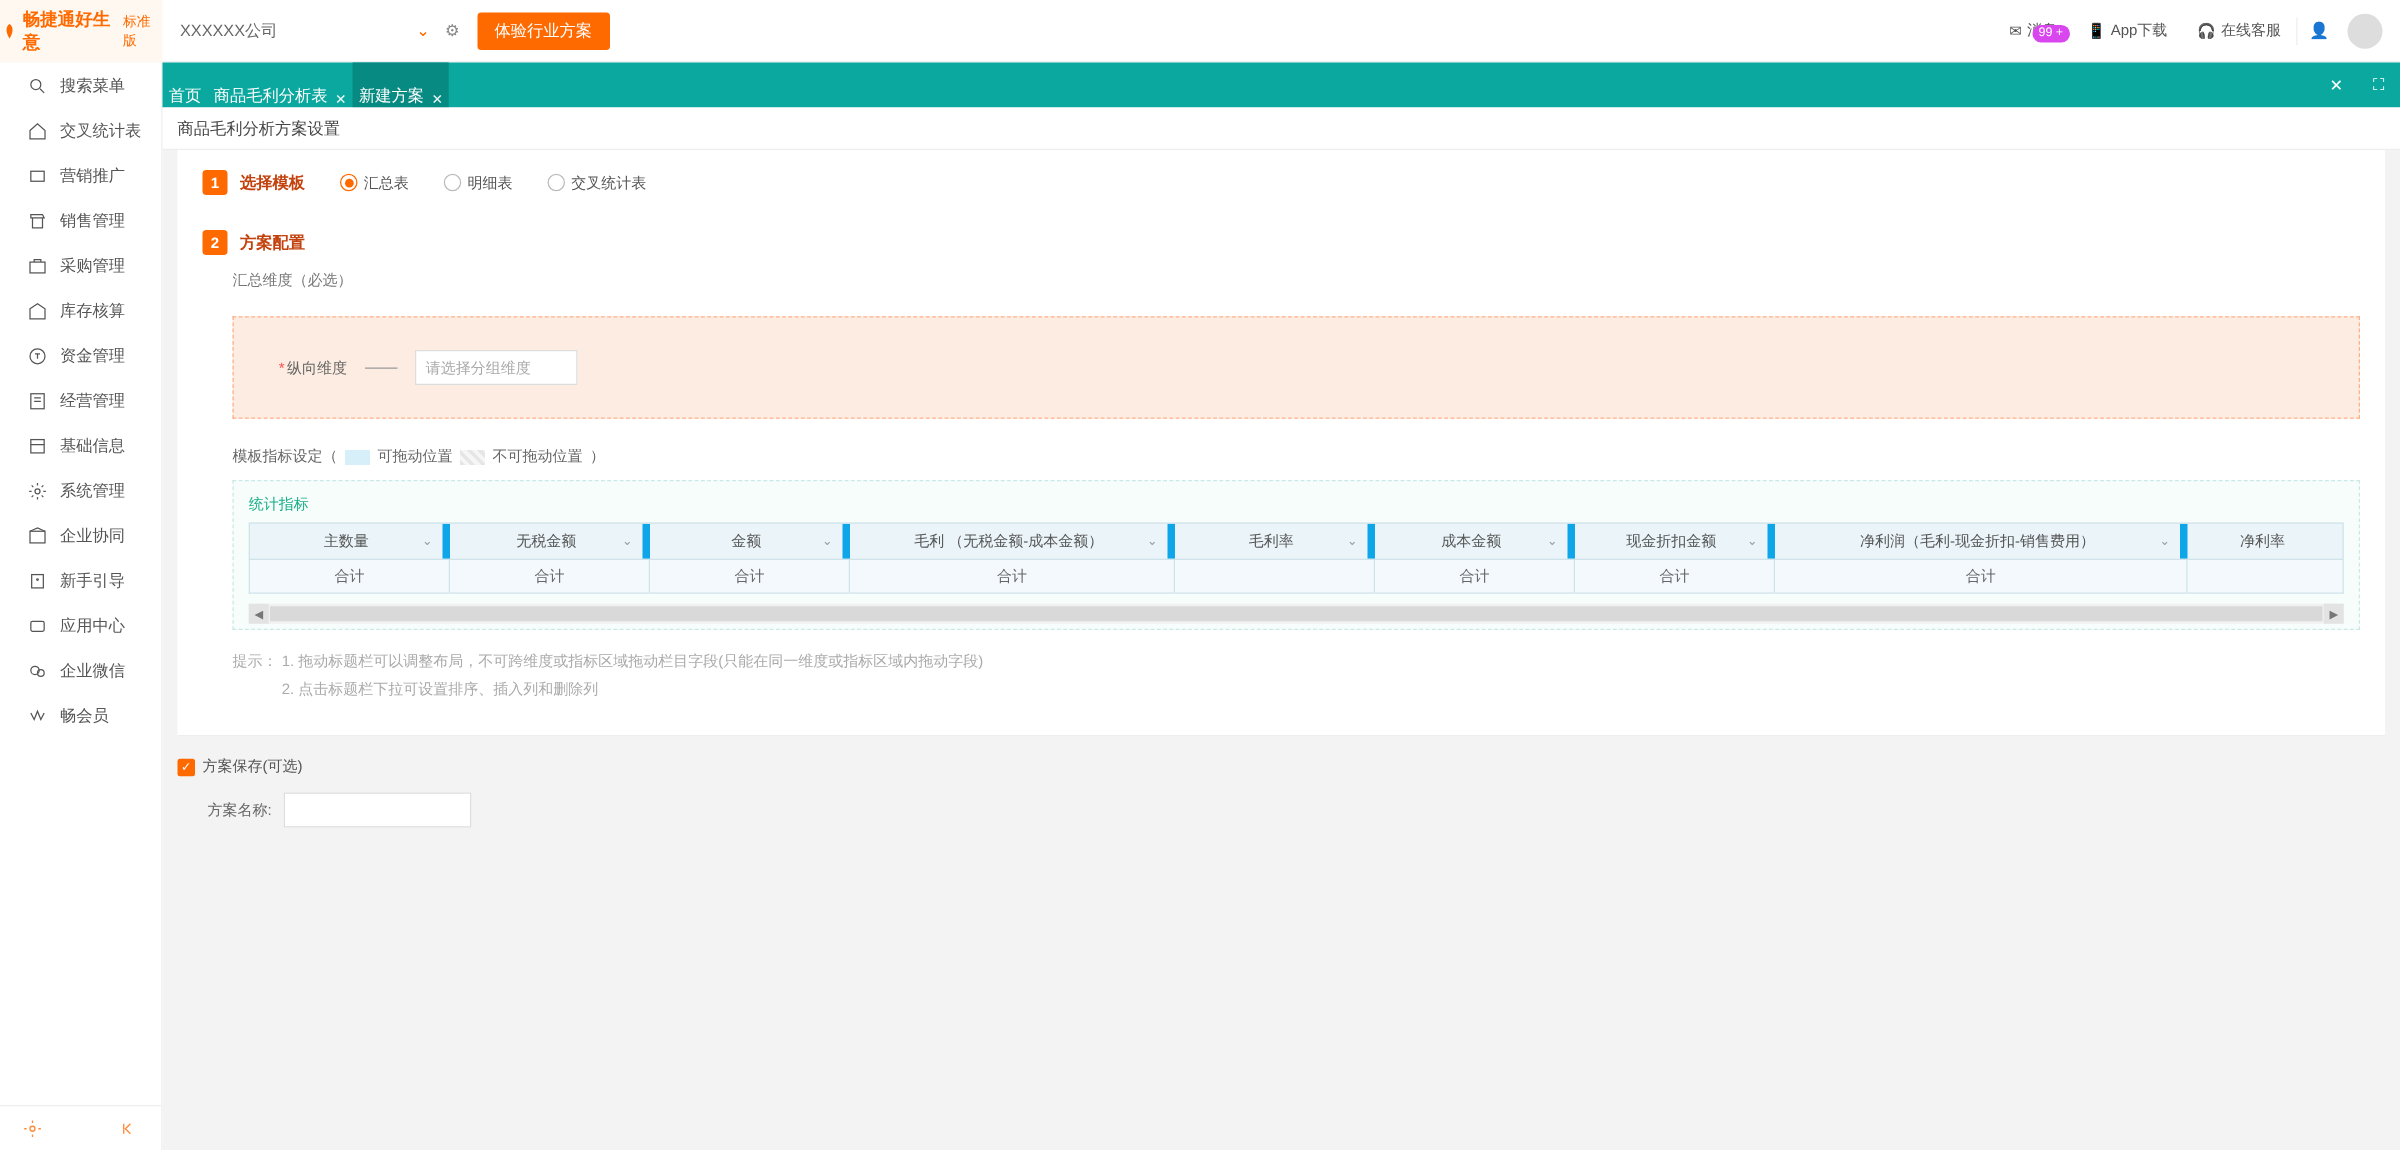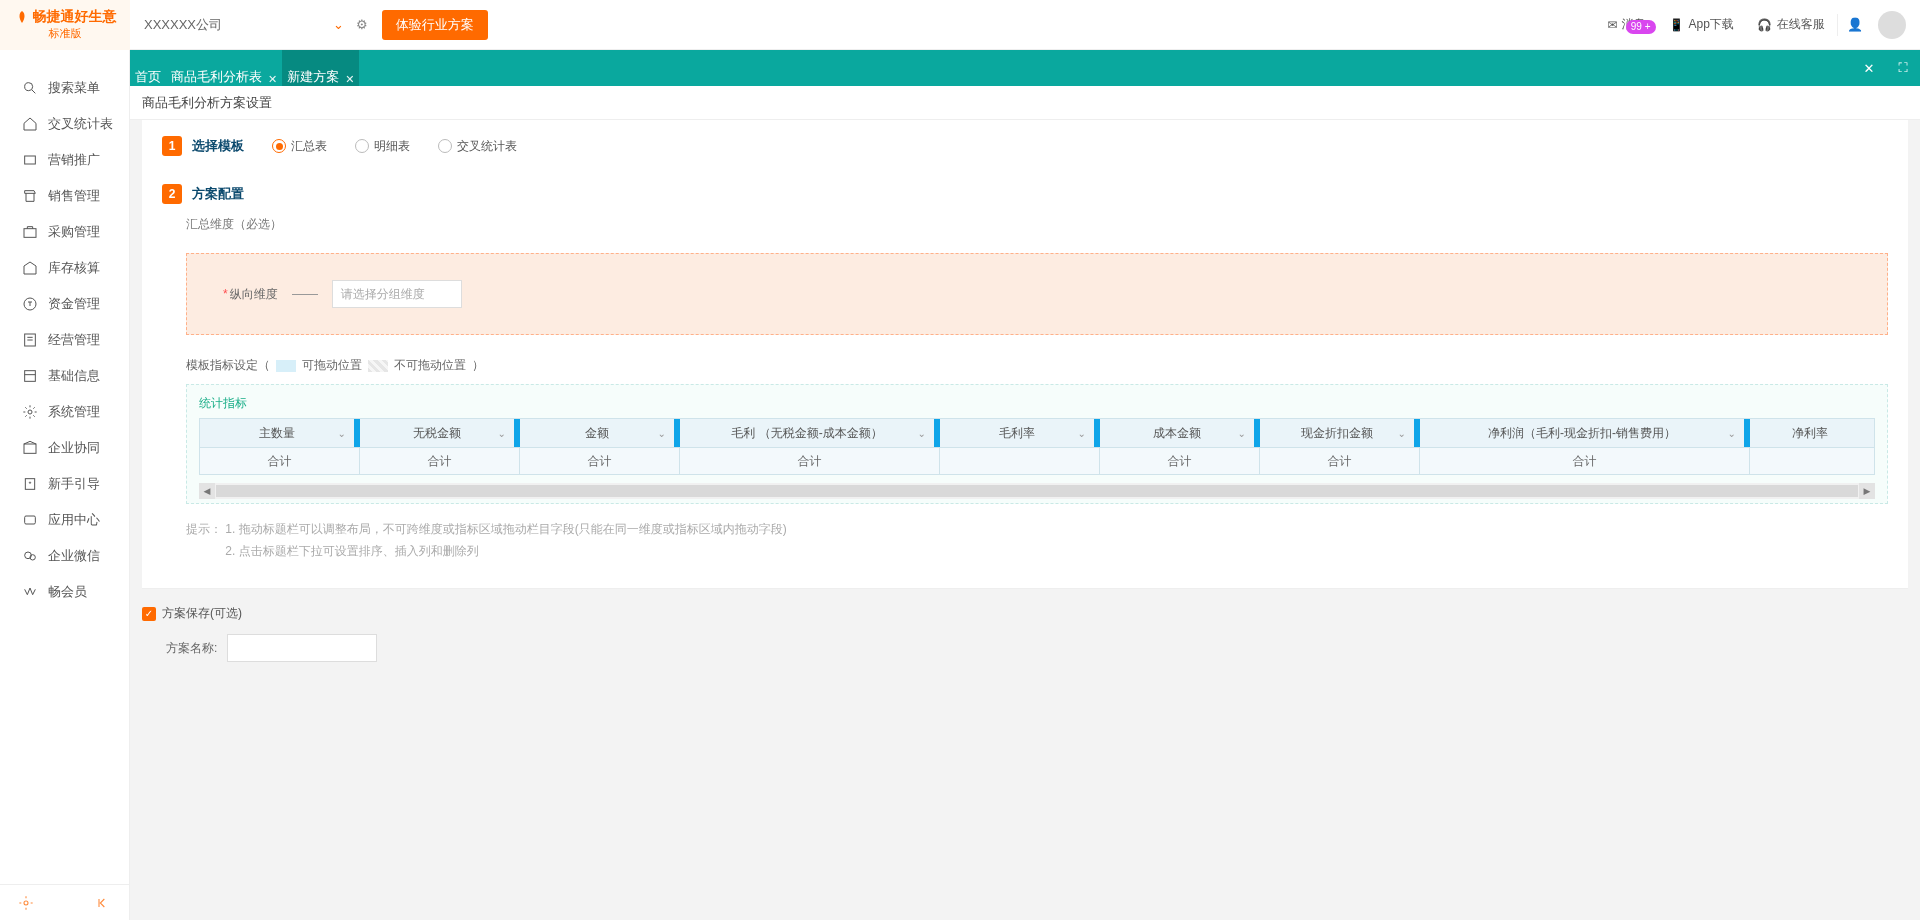--- a/index.html
+++ b/index.html
@@ -1,46 +1,46 @@
 <!DOCTYPE html>
 <html><head>
 <meta charset="utf-8">
 <style>
   *{box-sizing:border-box;margin:0;padding:0;font-family:"Microsoft YaHei","PingFang SC",Arial,sans-serif}
   body{width:1920px;height:920px;overflow:hidden;background:#fff;color:#333;font-size:13px}
   .hdr{position:absolute;top:0;left:0;right:0;height:50px;display:flex;align-items:center;border-bottom:1px solid #eee}
-  .logo-box{width:130px;height:50px;background:#fff8f0;display:flex;flex-direction:column;align-items:center;justify-content:center}
+  .logo-box{width:130px;height:50px;background:#fff8f0;display:flex;align-items:center;justify-content:center}
   .logo-t{color:#ff6a00;font-size:14px;font-weight:600;display:flex;align-items:center;gap:3px}
   .logo-t svg{width:16px;height:16px}
   .logo-s{color:#ff6a00;font-size:11px}
   .company{margin-left:14px;width:200px;height:30px;display:flex;align-items:center;justify-content:space-between;color:#666;font-size:13px}
   .chev{margin-left:auto;color:#ff6a00}
   .gear-i{margin-left:12px;color:#888}
   .pill{margin-left:14px;background:#ff6a00;color:#fff;border:none;height:30px;padding:0 14px;border-radius:3px;font-size:13px;cursor:pointer}
   .hrt{margin-left:auto;display:flex;align-items:center;height:50px}
   .hrt-item{display:flex;align-items:center;gap:4px;padding:0 12px;color:#555;font-size:12px;position:relative;cursor:pointer}
   .badge{position:absolute;top:4px;right:2px;background:#d946ef;color:#fff;font-size:10px;padding:0 5px;border-radius:8px;line-height:14px}
   .avatar{width:28px;height:28px;border-radius:50%;background:#ddd;margin:0 14px 0 10px}
-  .sidebar{position:absolute;top:50px;left:0;bottom:0;width:130px;background:#fff;border-right:1px solid #eee;padding-top:20px}
+  .sidebar{position:absolute;top:50px;left:0;bottom:0;width:130px;background:#fff;border-right:1px solid #eee;padding-top:1px}
   .s-item{height:36px;display:flex;align-items:center;gap:10px;padding-left:22px;color:#555;font-size:13px;cursor:pointer}
   .s-item svg{width:16px;height:16px;stroke:#555;fill:none;stroke-width:1.5}
   .sb-foot{position:absolute;bottom:0;left:0;right:0;height:36px;display:flex;align-items:center;justify-content:space-between;padding:0 18px;border-top:1px solid #eee}
   .sb-foot svg{width:16px;height:16px;stroke:#ff8a3a;fill:none;stroke-width:1.6}
   .tabs{position:absolute;top:50px;left:130px;right:0;height:36px;background:#0aa89e;display:flex;align-items:stretch;color:#fff;font-size:13px}
   .tab{display:flex;align-items:flex-end;padding:0 5px;cursor:pointer;gap:6px}
   .tab.active{background:#068a81}
   .tab .x{font-size:11px;opacity:.9}
   .tabs-r{margin-left:auto;display:flex;align-items:center}
   .tabs-r .ic{width:34px;display:flex;align-items:center;justify-content:center;cursor:pointer;color:#fff}
   .page{position:absolute;top:86px;left:130px;right:0;bottom:0;background:#f3f3f3;overflow:hidden}
   .ptitle{height:34px;background:#fff;display:flex;align-items:center;padding-left:12px;font-size:13px;color:#444;border-bottom:1px solid #eee}
   .card{margin:0 12px 12px;background:#fff;padding:16px 20px 26px;border-bottom:1px solid #eee}
   .step{display:flex;align-items:center;gap:10px;margin-bottom:12px}
   .stepn{width:20px;height:20px;background:#ff6a00;color:#fff;border-radius:3px;display:flex;align-items:center;justify-content:center;font-size:12px;font-weight:600}
-  .step-l{font-size:13px;color:#0c4a6e;font-weight:600}
+  .step-l{font-size:13px;color:#c2410c;font-weight:600}
   .radios{display:flex;gap:28px;margin-left:18px}
   .radio{display:flex;align-items:center;gap:5px;font-size:12px;color:#555;cursor:pointer}
   .ro{width:14px;height:14px;border:1px solid #ff6a00;border-radius:50%;display:flex;align-items:center;justify-content:center}
   .ro.on::after{content:"";width:7px;height:7px;background:#ff6a00;border-radius:50%}
   .ro.off{border-color:#bbb}
   .sub{margin-left:24px;font-size:12px;color:#777;margin-bottom:20px}
   .dimbox{margin-left:24px;border:1px dashed #ffb089;background:#fdece1;padding:26px 36px;display:flex;align-items:center;gap:14px}
   .req{color:#ff4d4f;margin-right:2px}
   .dlabel{font-size:12px;color:#666}
   .dash{width:26px;height:1px;background:#999}

